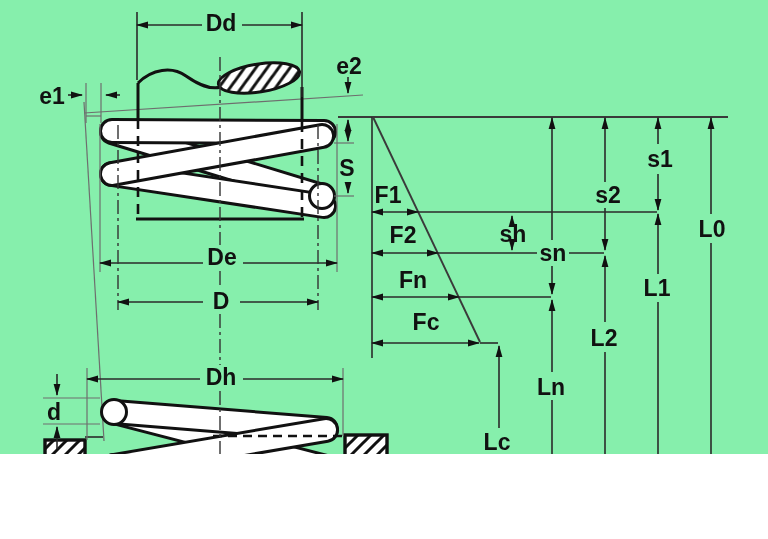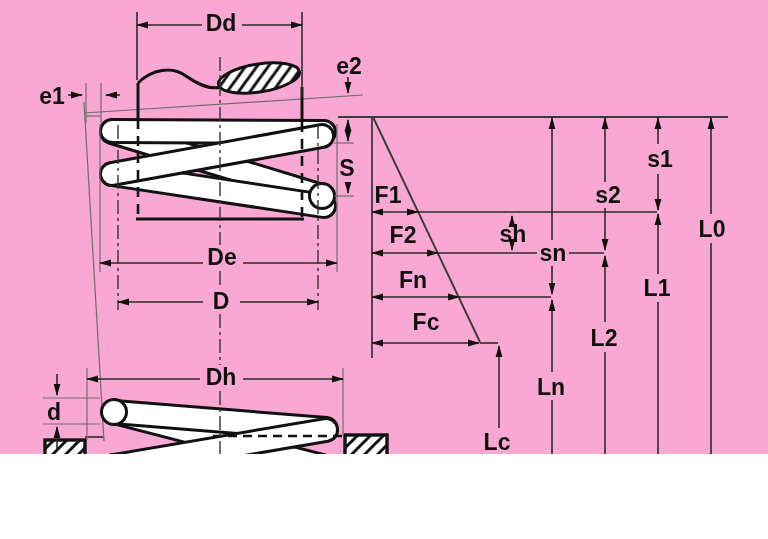--- a/index.html
+++ b/index.html
@@ -1,16 +1,16 @@
 <!DOCTYPE html>
 <html><head>
 <meta charset="utf-8">
 <style>
   html,body{margin:0;padding:0;background:#fff;}
-  .stage{width:768px;height:454px;background:#f9a8d4;position:relative;overflow:hidden;}
+  .stage{width:768px;height:454px;background:#86efac;position:relative;overflow:hidden;}
   svg{display:block;}
   .lbl{font:bold 23px "Liberation Sans", sans-serif;fill:#111;text-anchor:middle;}
   .dim{stroke:#2a2a2a;stroke-width:1.6;fill:none;}
   .thin{stroke:#6e6e6e;stroke-width:1.2;fill:none;}
   .ref{stroke:#3a3a3a;stroke-width:1.9;fill:none;}
   .cl{stroke:#333;stroke-width:1.4;fill:none;stroke-dasharray:14 4 3 4;}
   .hid{stroke:#111;stroke-width:2.6;fill:none;stroke-dasharray:10 7;}
   .thick{stroke:#111;stroke-width:3;fill:none;}
   .wb{stroke:#111;stroke-width:26;stroke-linecap:round;fill:none;}
   .ww{stroke:#fff;stroke-width:20;stroke-linecap:round;fill:none;}

